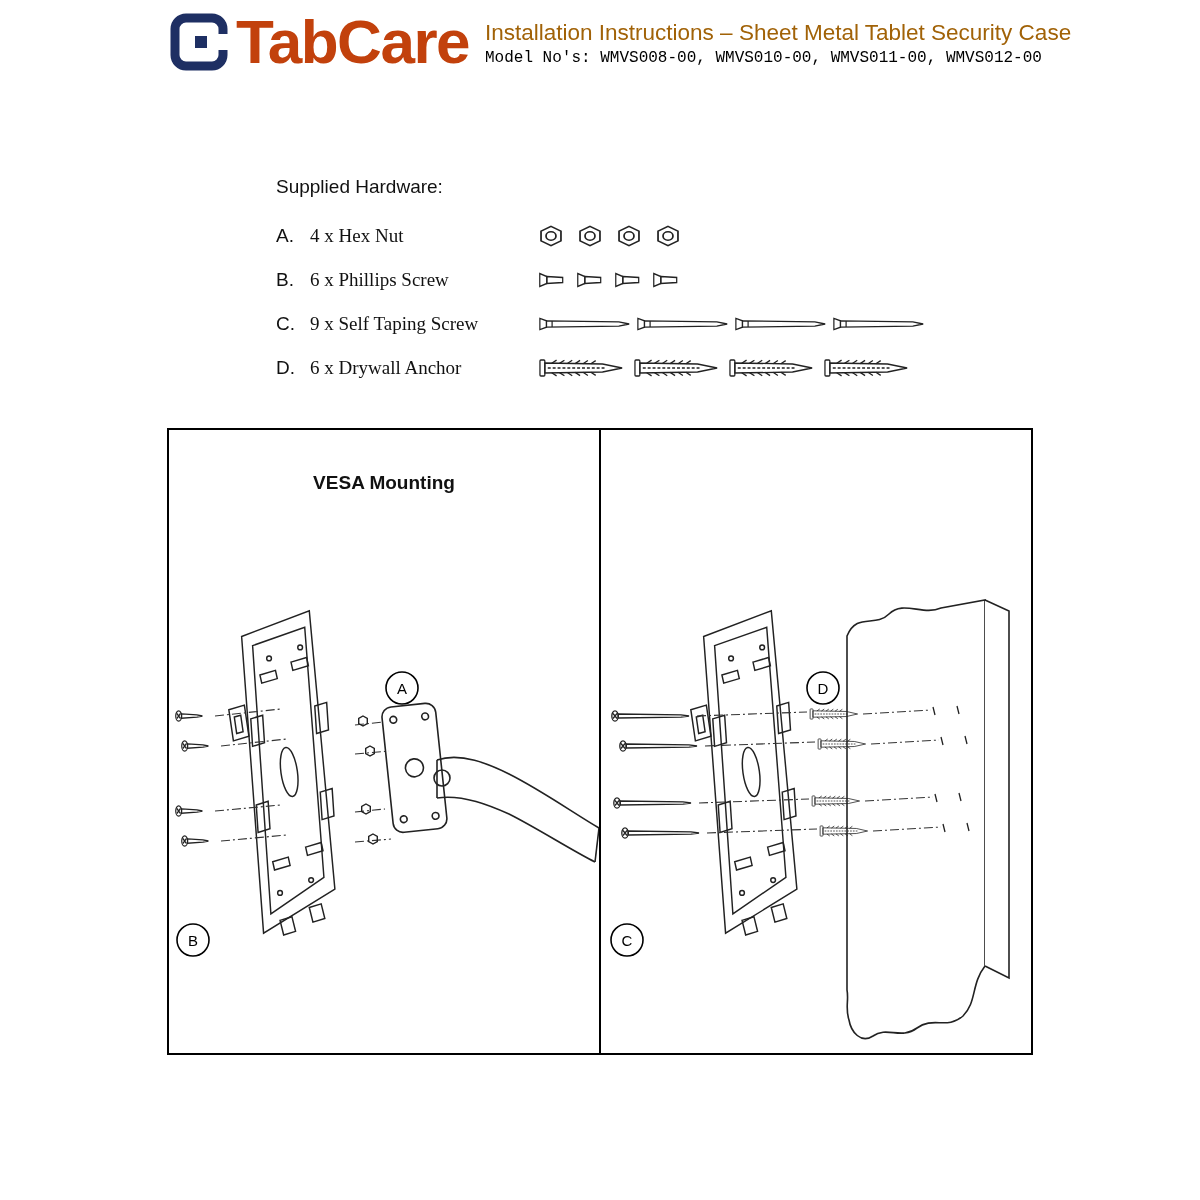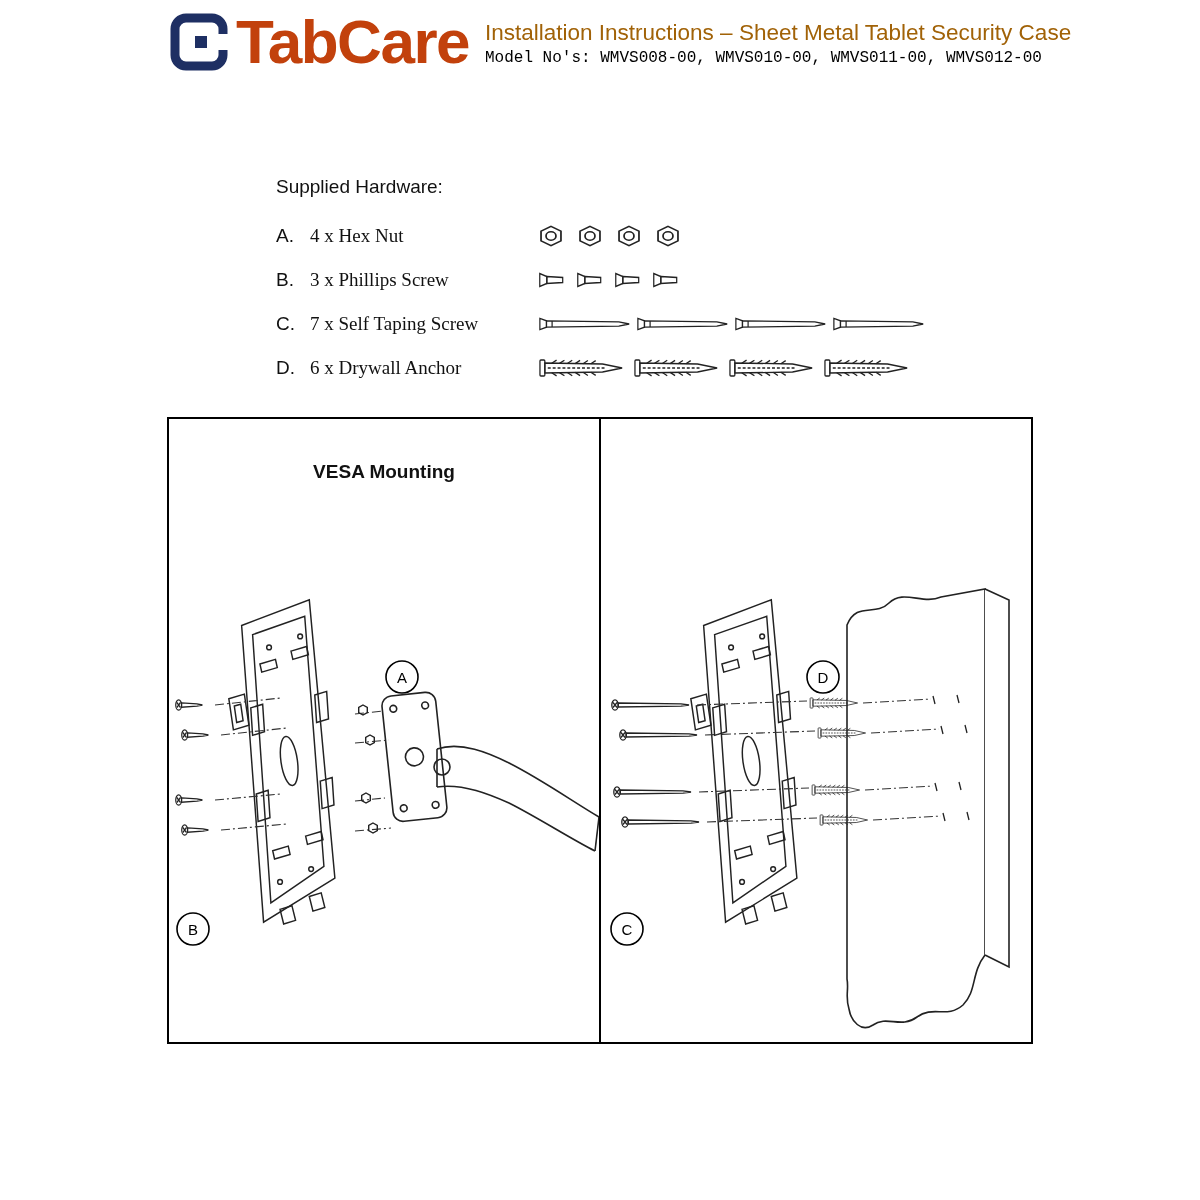--- a/index.html
+++ b/index.html
@@ -20,21 +20,21 @@
   .hw-row{display:flex;align-items:center;height:28px;margin-bottom:16px;}
   .hw-letter{display:inline-block;width:34px;font-size:19px;}
   .hw-label{display:inline-block;width:228px;font-size:19px;font-family:Liberation Serif, serif;}
   .hw-icons{display:flex;align-items:center;}
   .hw-icons.nuts{gap:13px;}
   .hw-icons.phillips{gap:8px;}
   .hw-icons.selftap{gap:4px;}
   .hw-icons.anchors{gap:5px;}
 
   
-  .panels{position:absolute;left:167px;top:417px;display:flex;}
+  .panels{position:absolute;left:167px;top:428px;display:flex;}
   .panel{width:434px;height:627px;border:2px solid #000;box-sizing:border-box;position:relative;background:#fff;}
   .panel+.panel{margin-left:-2px;}
   .panel-title{text-align:center;margin-top:42px;font-weight:bold;font-size:19px;}
   .panel-title.shifted{transform:translateX(52px);}
   svg.diagram{position:absolute;left:0;top:80px;width:430px;height:545px;}
 
   svg text{font-family:"Liberation Sans",sans-serif;fill:#000;}
   .dash line{stroke:#333;stroke-width:1.1;stroke-dasharray:9 3 2 3;}
 </style>
 </head>
@@ -142,40 +142,40 @@
             <use href="#ic-hexnut" width="26" height="22"></use>
           </svg>
         <svg width="26" height="22">
             <use href="#ic-hexnut" width="26" height="22"></use>
           </svg>
       </span>
     </div>
 
     <div class="hw-row">
       <span class="hw-letter">B.</span>
-      <span class="hw-label">3 x Phillips Screw</span>
+      <span class="hw-label">6 x Phillips Screw</span>
       <span class="hw-icons phillips">
         <svg width="30" height="20">
             <use href="#ic-phillips" width="30" height="20"></use>
           </svg>
         <svg width="30" height="20">
             <use href="#ic-phillips" width="30" height="20"></use>
           </svg>
         <svg width="30" height="20">
             <use href="#ic-phillips" width="30" height="20"></use>
           </svg>
         <svg width="30" height="20">
             <use href="#ic-phillips" width="30" height="20"></use>
           </svg>
       </span>
     </div>
 
     <div class="hw-row">
       <span class="hw-letter">C.</span>
-      <span class="hw-label">7 x Self Taping Screw</span>
+      <span class="hw-label">9 x Self Taping Screw</span>
       <span class="hw-icons selftap">
         <svg width="94" height="14">
             <use href="#ic-selftap" width="94" height="14"></use>
           </svg>
         <svg width="94" height="14">
             <use href="#ic-selftap" width="94" height="14"></use>
           </svg>
         <svg width="94" height="14">
             <use href="#ic-selftap" width="94" height="14"></use>
           </svg>

